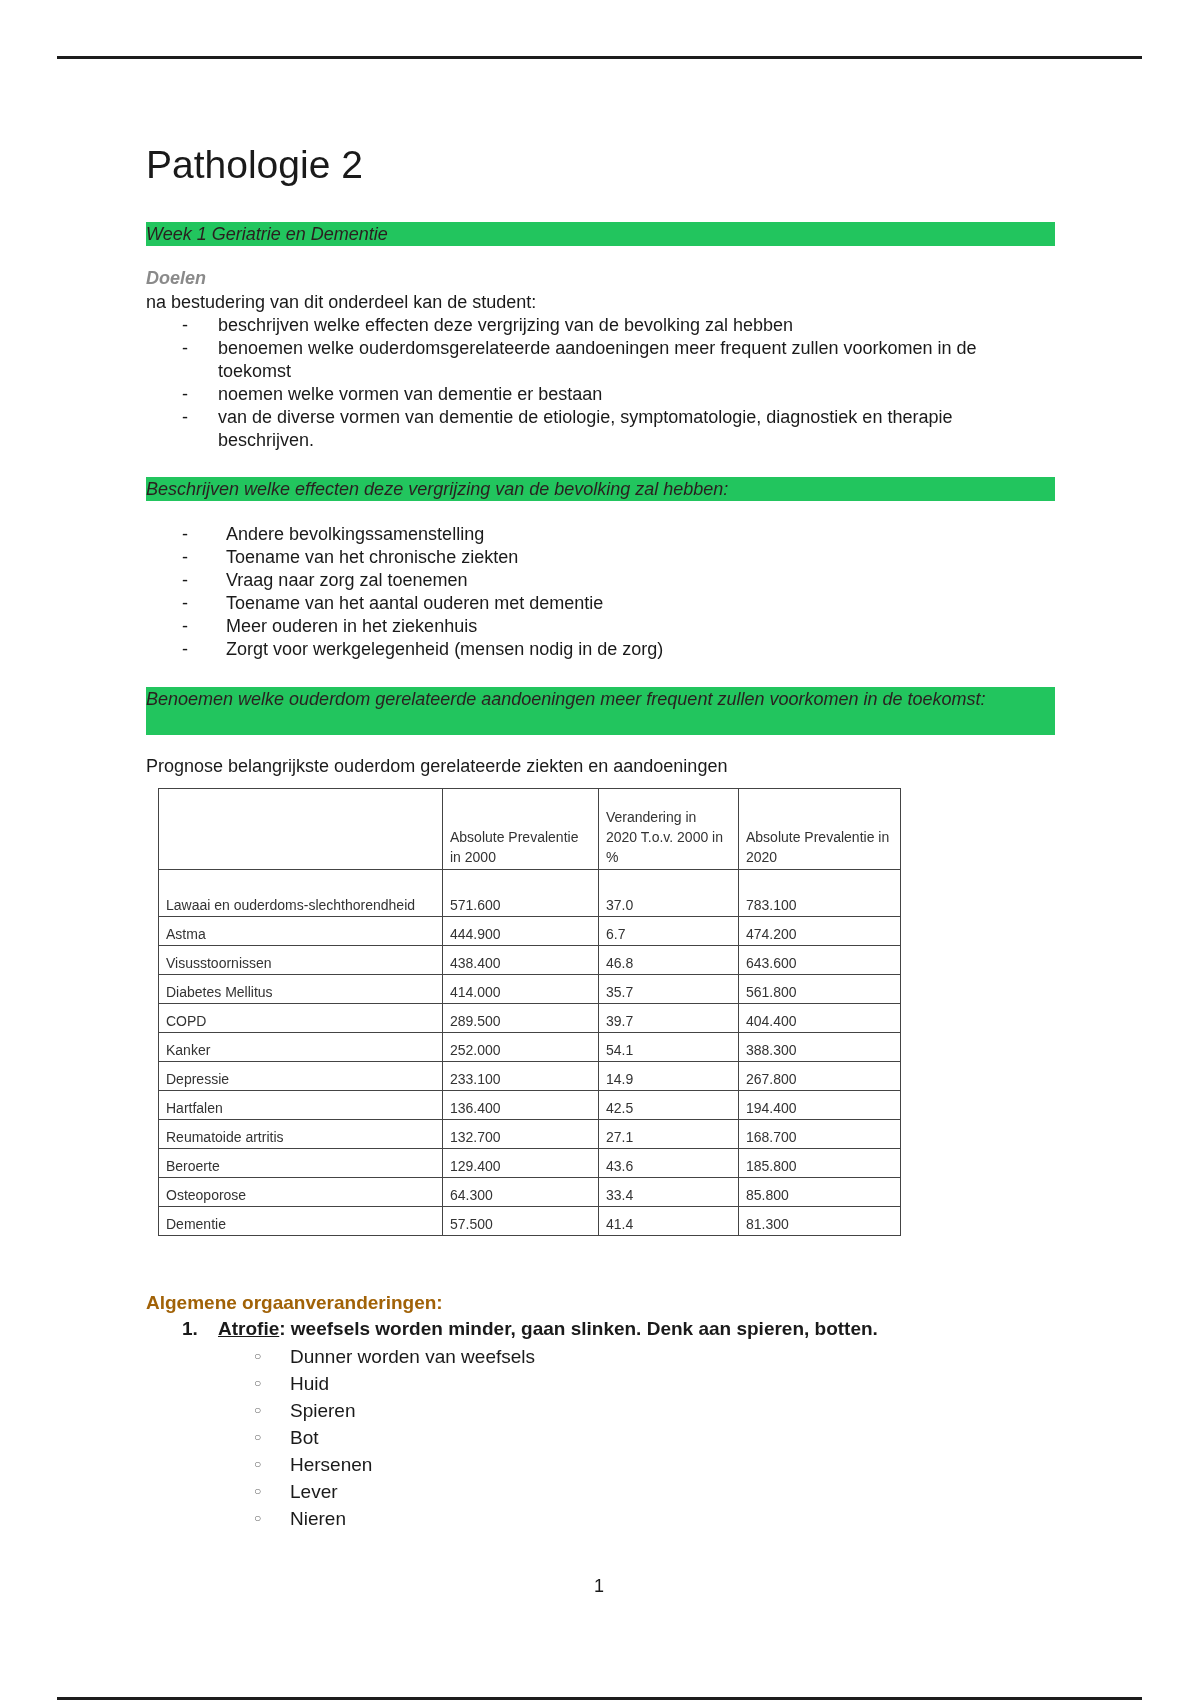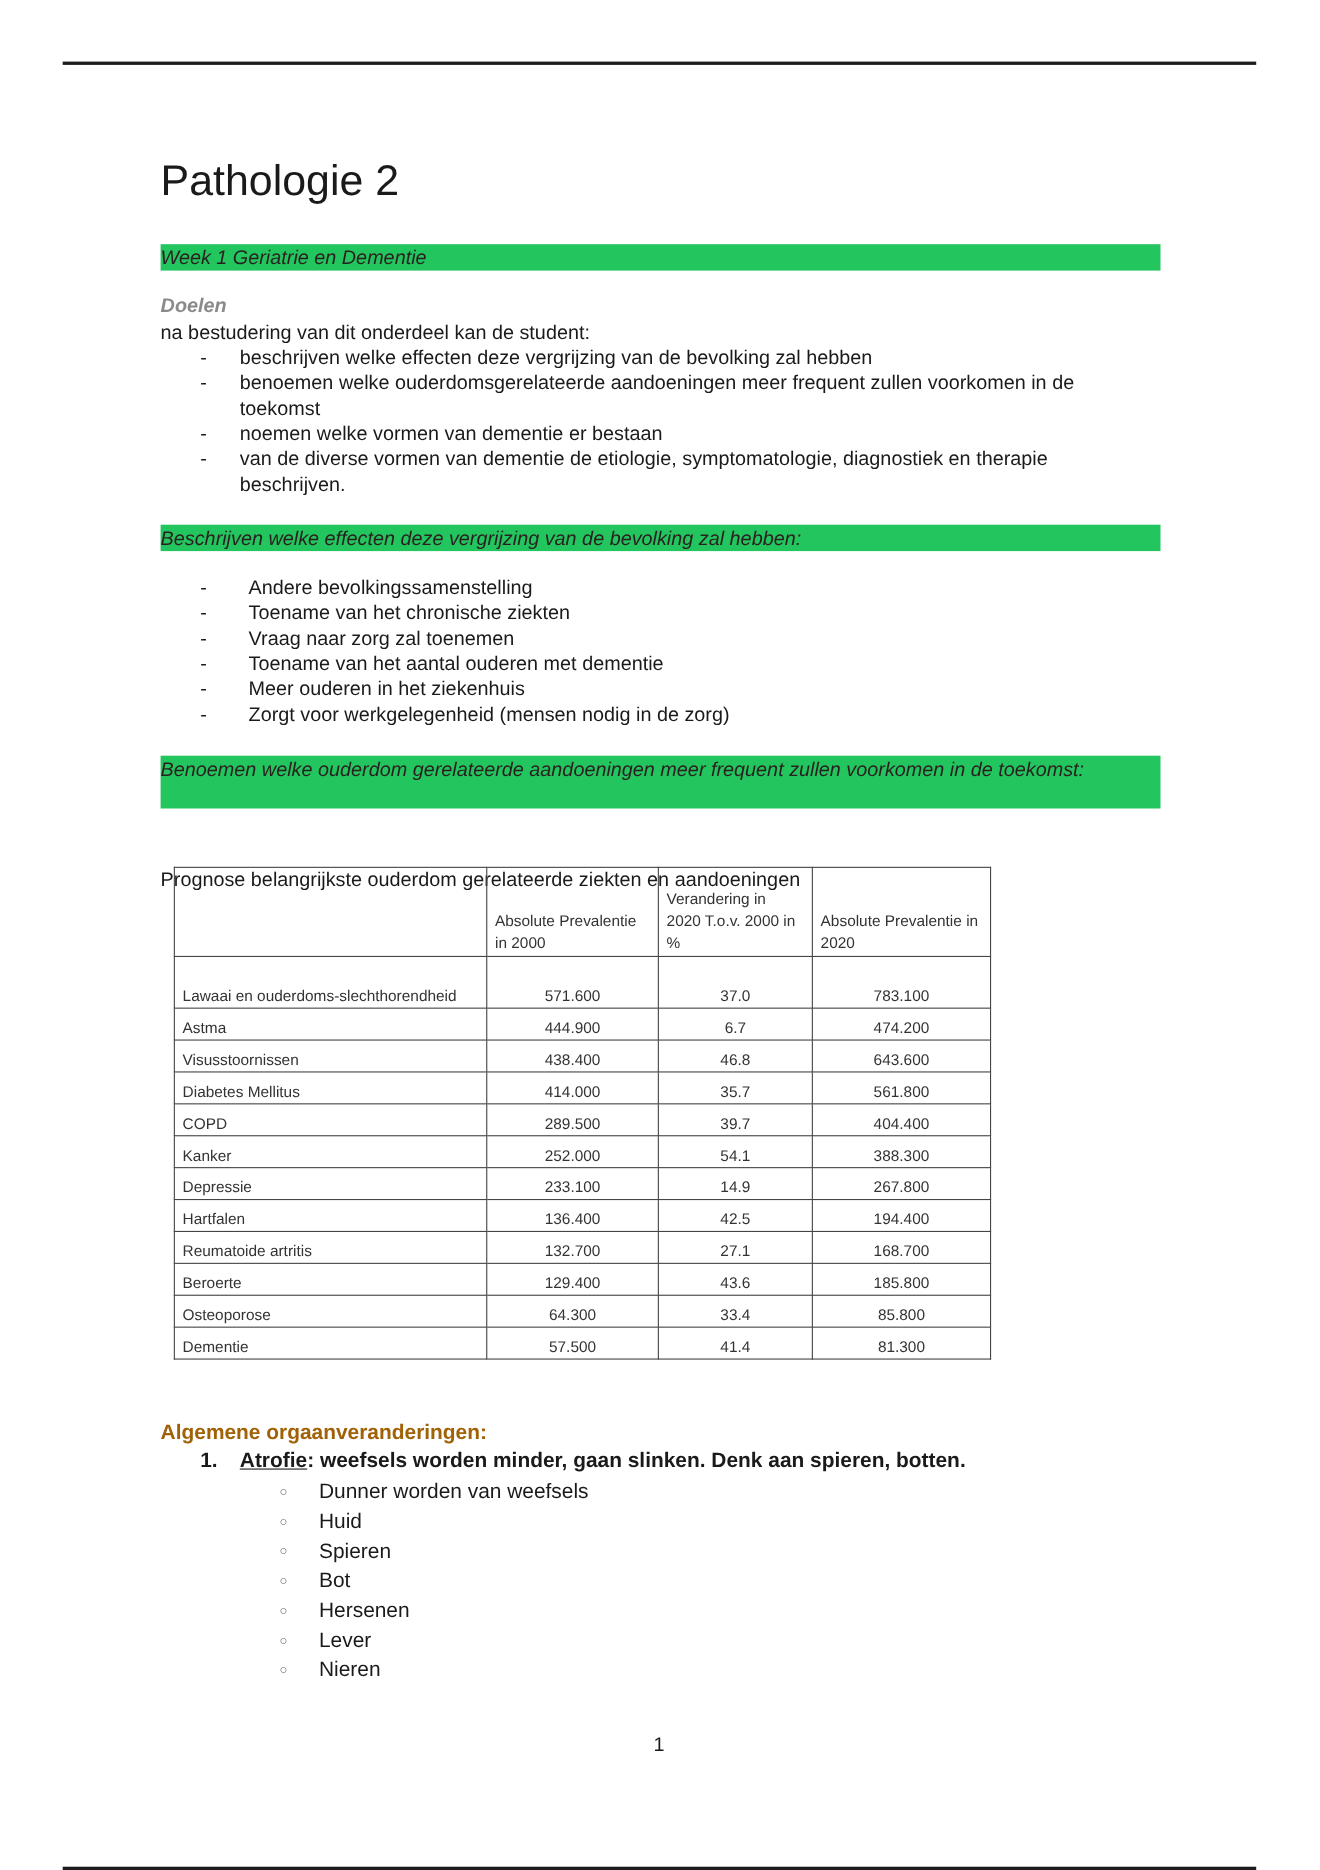--- a/index.html
+++ b/index.html
@@ -18,26 +18,26 @@
   .intro { position: absolute; left: 146px; top: 292px; font-size: 18px; }
   ul.dash { list-style: none; margin: 0; padding: 0; position: absolute; font-size: 18px; line-height: 23px; }
   ul.dash li { position: relative; }
   ul.dash li .dash-mark { position: absolute; }
   .goals { left: 146px; top: 314px; width: 900px; }
   .goals li { padding-left: 72px; }
   .goals li .dash-mark { left: 36px; }
   .effects { left: 146px; top: 523px; width: 800px; }
   .effects li { padding-left: 80px; }
   .effects li .dash-mark { left: 36px; }
-  .table-caption { position: absolute; left: 146px; top: 789px; font-size: 18px; }
+  .table-caption { position: absolute; left: 146px; top: 756px; font-size: 18px; }
   table.prog { position: absolute; left: 158px; top: 788px; border-collapse: collapse; font-size: 14px; color: #333; }
   table.prog td, table.prog th { border: 1.5px solid #444; padding: 2px 7px; font-weight: normal; vertical-align: bottom; }
   table.prog th { text-align: left; height: 76px; line-height: 20px; }
   table.prog td { height: 24px; line-height: 18px; }
-  table.prog td.num { text-align: center; }
+  table.prog td.num { text-align: left; }
   table.prog col.c0 { width: 284px; } table.prog col.c1 { width: 156px; }
   table.prog col.c2 { width: 140px; } table.prog col.c3 { width: 162px; }
   table.prog tr.first td { height: 42px; }
   .organ-heading { position: absolute; left: 146px; top: 1292px; font-size: 19px; font-weight: bold; color: #a16207; }
   .numbered { position: absolute; left: 146px; top: 1318px; font-size: 19px; font-weight: bold; }
   .numbered .num-mark { position: absolute; left: 36px; }
   .numbered .num-text { position: absolute; left: 72px; white-space: nowrap; }
   .numbered .term { text-decoration: underline; margin-top: 19px; }
   ul.circles { list-style: none; margin: 0; padding: 0; position: absolute; left: 146px; top: 1343px; font-size: 19px; line-height: 27px; }
   ul.circles li { position: relative; padding-left: 144px; }

